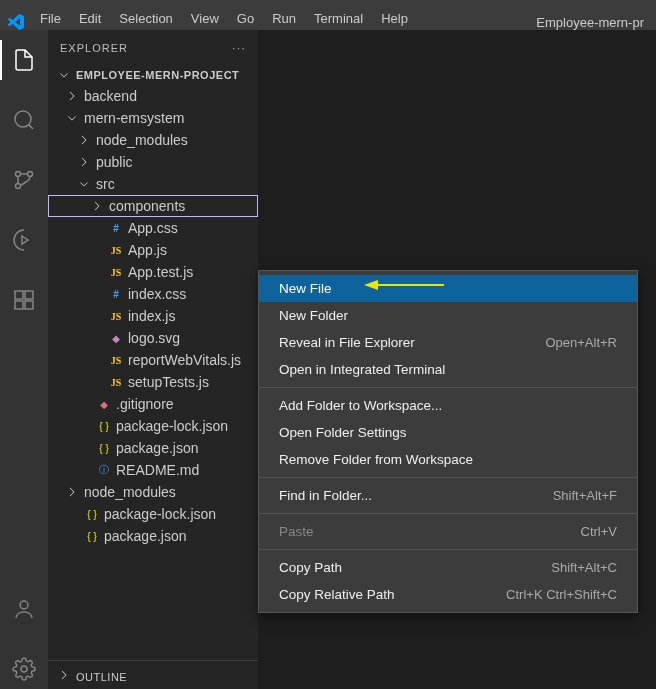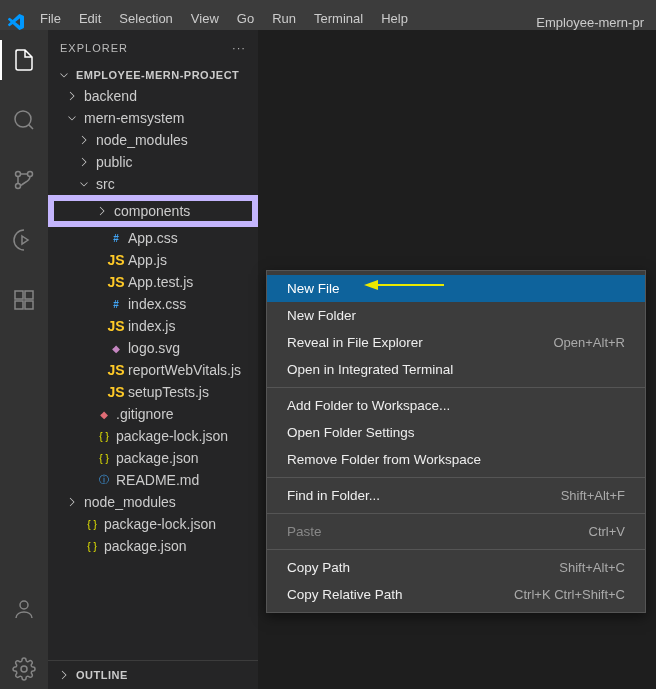--- a/index.html
+++ b/index.html
@@ -19,40 +19,40 @@
     .activity-item.active::before { content: ''; position: absolute; left: 0; top: 0; bottom: 0; width: 2px; background: #ffffff; }
     .activity-spacer { flex: 1; }
     
     .sidebar { width: 210px; background: #252526; display: flex; flex-direction: column; }
     .sidebar-header { height: 35px; display: flex; align-items: center; justify-content: space-between; padding: 0 12px; color: #bbbbbb; font-size: 11px; letter-spacing: 1px; }
     .sidebar-header-dots { color: #bbbbbb; cursor: pointer; }
     
     .tree { flex: 1; overflow: hidden; }
     .tree-section { padding: 2px 8px; display: flex; align-items: center; gap: 4px; color: #cccccc; font-weight: bold; font-size: 11px; letter-spacing: 0.5px; cursor: pointer; }
     .tree-item { padding: 3px 0; display: flex; align-items: center; gap: 4px; cursor: pointer; font-size: 14px; color: #cccccc; }
-    .tree-item.highlighted { border: 6px solid #c4b5fd; padding: 2px 0; }
+    .tree-item.highlighted { border: 1px solid #c4b5fd; padding: 2px 0; }
     .tree-chevron { width: 16px; height: 16px; display: flex; align-items: center; justify-content: center; color: #cccccc; }
     .tree-icon { width: 16px; height: 16px; display: flex; align-items: center; justify-content: center; font-size: 10px; }
     .tree-label { white-space: nowrap; overflow: hidden; }
     
-    .outline-section { border-top: 1px solid #3c3c3c; padding: 6px 8px; display: flex; align-items: center; gap: 4px; font-size: 11px; font-weight: bold; letter-spacing: 0.5px; cursor: pointer; }
+    .outline-section { border-top: 1px solid #3c3c3c; padding: 6px 8px; display: flex; align-items: flex-end; gap: 4px; font-size: 11px; font-weight: normal; letter-spacing: 0.5px; cursor: pointer; }
     
     .editor-area { flex: 1; background: #1e1e1e; position: relative; }
     
-    .context-menu { position: absolute; top: 240px; left: 8px; width: 380px; background: #3c3c3c; border: 1px solid #555555; box-shadow: 0 4px 12px rgba(0,0,0,0.5); z-index: 1000; padding: 4px 0; }
+    .context-menu { position: absolute; top: 240px; left: 0px; width: 380px; background: #3c3c3c; border: 1px solid #555555; box-shadow: 0 4px 12px rgba(0,0,0,0.5); z-index: 1000; padding: 4px 0; }
     .context-item { padding: 6px 20px; display: flex; justify-content: space-between; color: #eeeeee; cursor: pointer; font-size: 13.5px; }
     .context-item.selected { background: #0e639c; color: #ffffff; }
     .context-item.disabled { color: #888888; }
     .context-divider { height: 1px; background: #555555; margin: 4px 0; }
     .context-shortcut { color: #aaaaaa; font-size: 13px; }
     
     .arrow-indicator { position: absolute; top: 248px; left: 106px; z-index: 1001; }
     
     .icon-css { color: #42a5f5; font-weight: bold; }
-    .icon-js { color: #ffca28; font-weight: bold; font-size: 14px; }
+    .icon-js { color: #ffca28; font-weight: bold; font-size: 10px; font-family: Liberation Serif, serif; }
     .icon-svg { color: #c586c0; }
     .icon-git { color: #e06c75; }
     .icon-json { color: #e9e900; }
     .icon-readme { color: #42a5f5; }
     
     svg { display: block; }
   </style>
 </head>
 <body>
 

